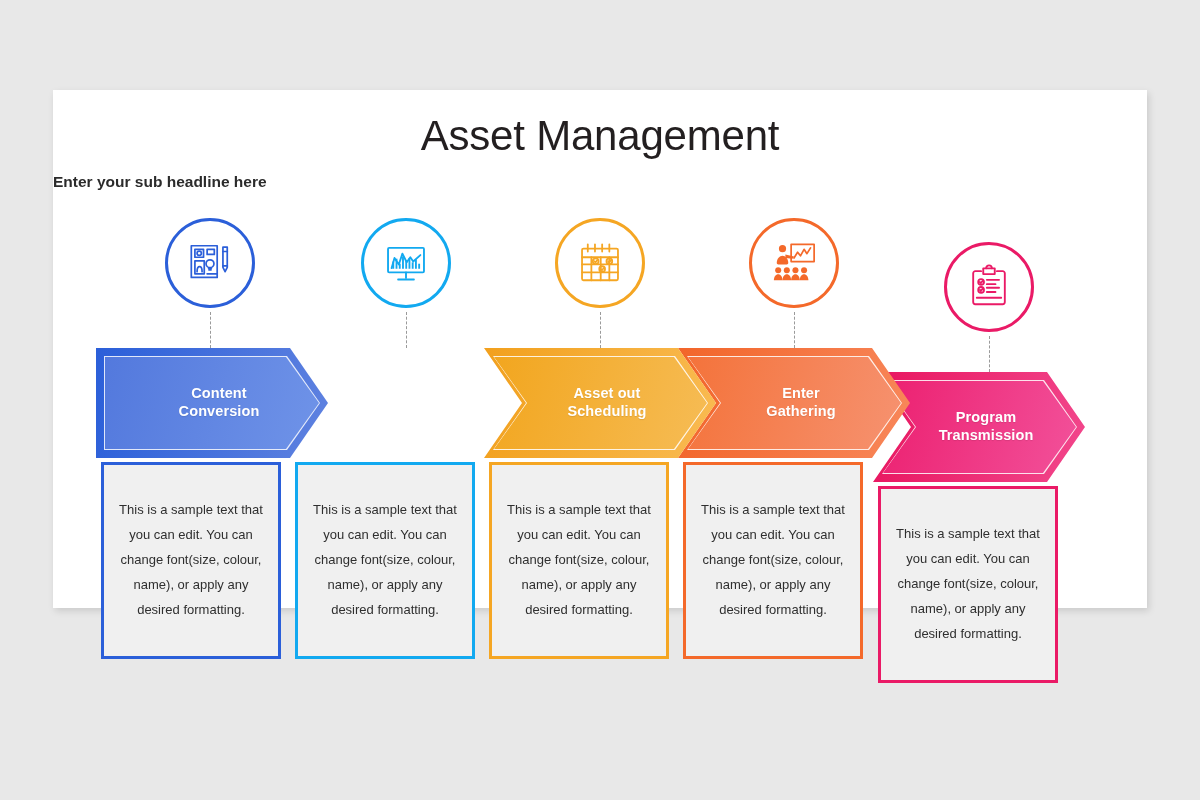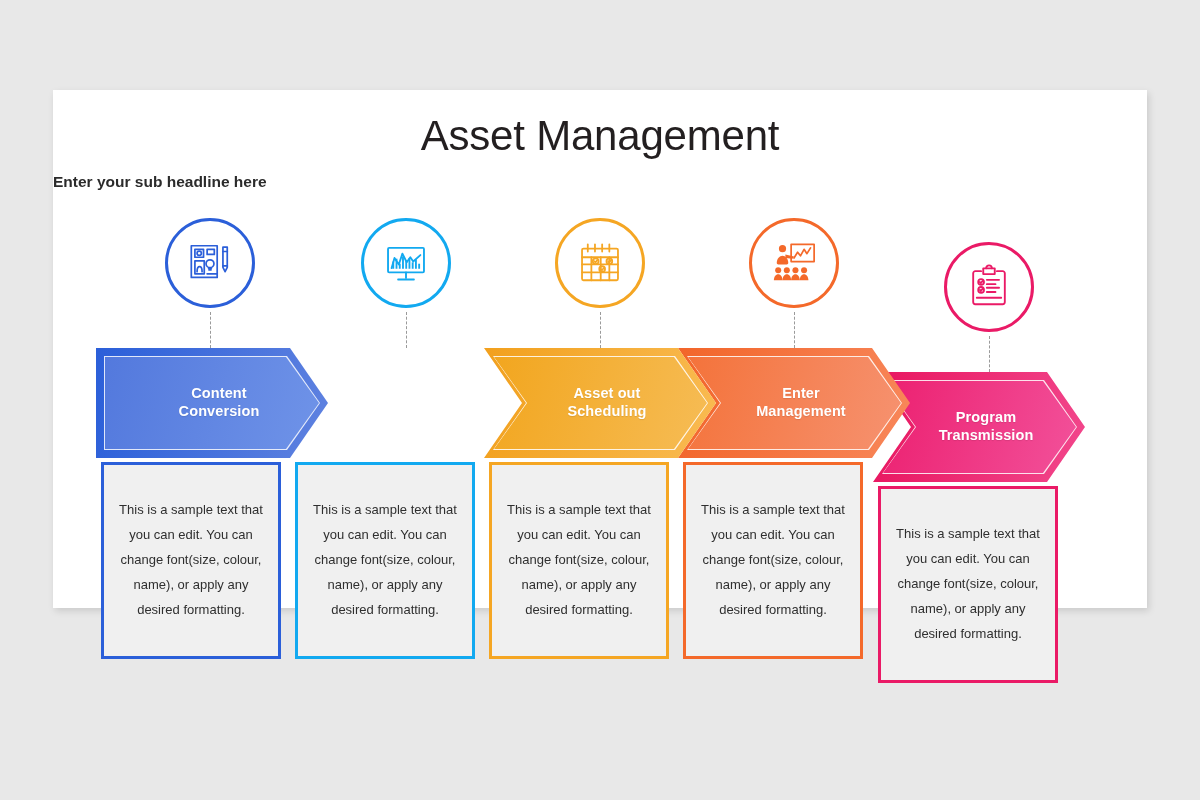--- a/index.html
+++ b/index.html
@@ -176,21 +176,21 @@
           </svg>
         </div>
         <div class="connector" style="left: 741px;"></div>
         <div class="chevron-wrap" style="left: 625px; width: 232px; z-index: 7;">
           <div class="chevron-outer" style="background: linear-gradient(100deg, rgb(242, 101, 42), rgb(248, 135, 90));"></div>
           <div class="chevron-hairline">
             <div class="chevron-fill" style="background: linear-gradient(105deg, rgb(244, 115, 59) 0%, rgb(246, 146, 112) 100%);"></div>
           </div>
           <div class="chevron-label">
             <span>Enter</span>
-            <span>Management</span>
+            <span>Gathering</span>
           </div>
         </div>
         <div class="desc-card" style="left: 630px; width: 180px; border-color: rgb(244, 105, 42);">
           <div class="desc-text">This is a sample text that you can edit. You can change font(size, colour, name), or apply any desired formatting.</div>
         </div>
       </div>
       <div class="stage" style="left: 0px; width: 100%; margin-top: 24px;">
         <div class="icon-circle" style="left: 891px; border-color: rgb(234, 26, 102);">
           <svg style="color:#ea1a66">
             <use href="#sym-clipboard-checklist-icon"></use>

